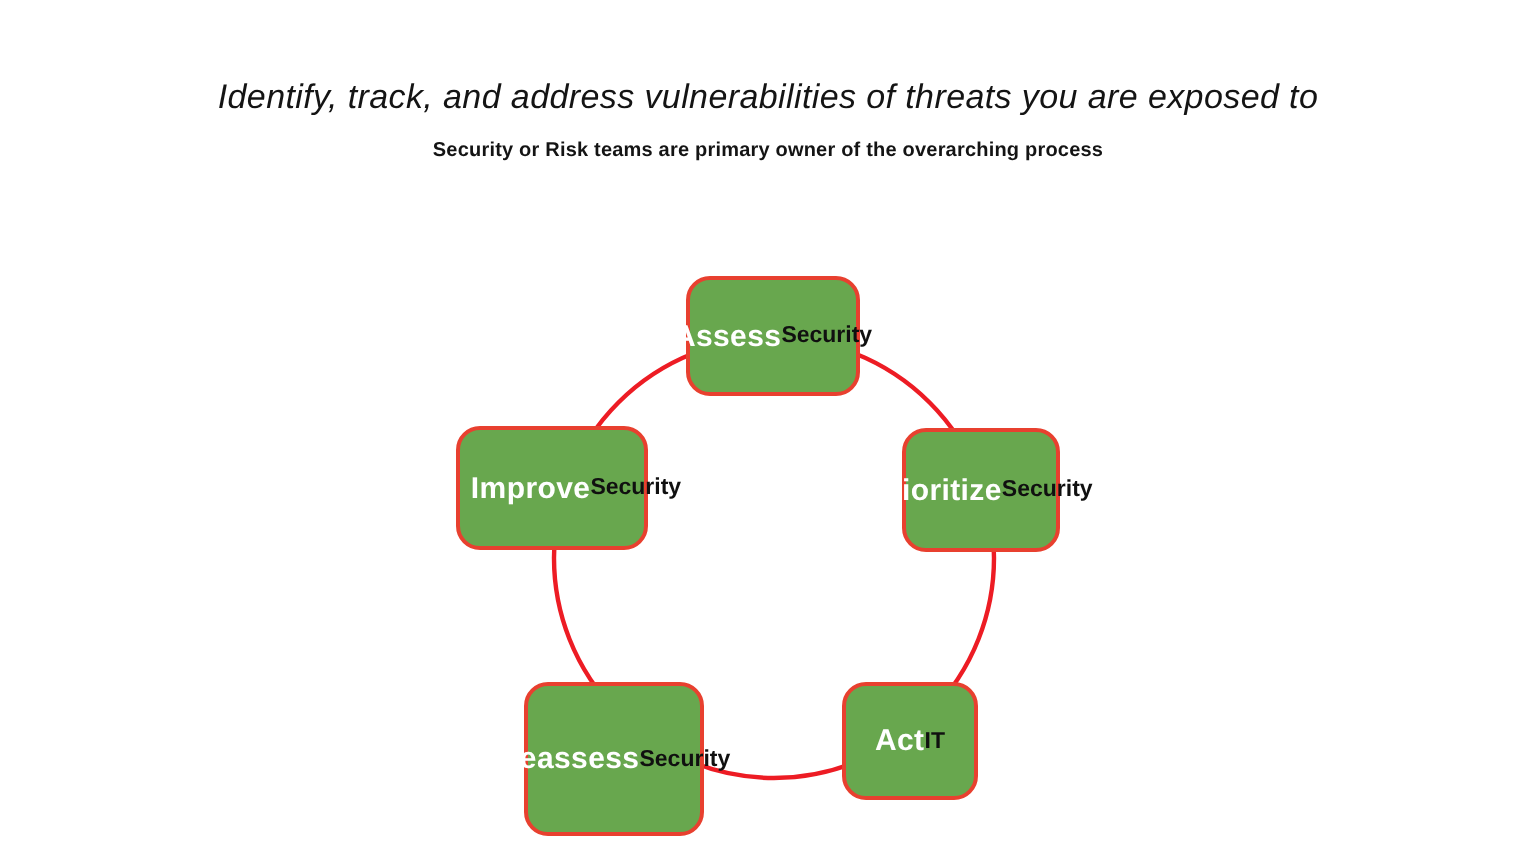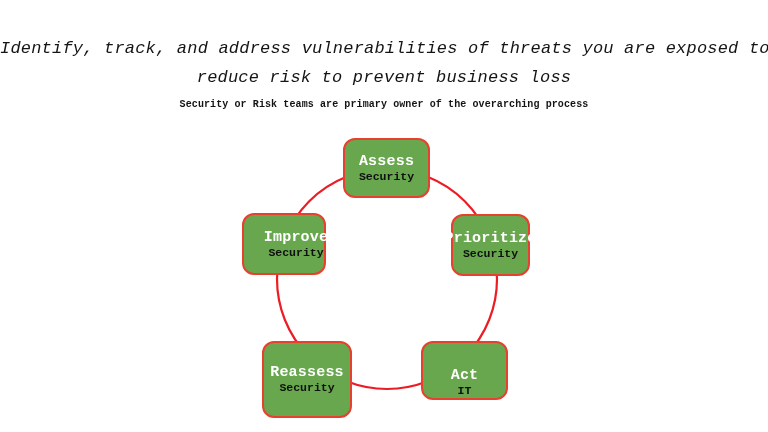--- a/index.html
+++ b/index.html
@@ -6,21 +6,21 @@
     margin: 0;
     padding: 0;
     background: #ffffff;
   }
   .canvas {
     position: relative;
     width: 768px;
     height: 432px;
     background: #ffffff;
     overflow: hidden;
-    font-family: Liberation Mono, monospace;
+    font-family: Liberation Sans, sans-serif;
     border-radius: 30px;
   }
   .header {
     position: absolute;
     top: 34px;
     left: 0;
     width: 768px;
     text-align: center;
     color: #141414;
   }
@@ -48,52 +48,51 @@
     width: 768px;
     height: 432px;
   }
   .node {
     position: absolute;
     background: #68a74e;
     border: 2px solid #e8402f;
     border-radius: 12px;
     box-sizing: border-box;
     display: flex;
-    flex-direction: column;
+    flex-direction: row;
     align-items: center;
     justify-content: center;
     text-align: center;
   }
   .node-label {
     color: #ffffff;
     font-weight: 700;
     font-size: 15px;
     line-height: 17px;
     letter-spacing: 0.2px;
   }
   .node-sublabel {
     color: #101010;
     font-weight: 700;
     font-size: 11.5px;
     line-height: 14px;
   }
   .node--assess     { left: 343px; top: 138px; width: 87px; height: 60px; }
   .node--prioritize { left: 451px; top: 214px; width: 79px; height: 62px; }
-  .node--act        { left: 421px; top: 341px; width: 87px; height: 59px; justify-content: flex-end; }
+  .node--act        { left: 421px; top: 341px; width: 68px; height: 59px; }
   .node--reassess   { left: 262px; top: 341px; width: 90px; height: 77px; }
-  .node--improve    { left: 242px; top: 213px; width: 84px; height: 62px; padding-left: 24px; }
+  .node--improve    { left: 228px; top: 213px; width: 96px; height: 62px; padding-left: 24px; }
 </style>
 </head>
 <body>
 
 <div class="canvas">
 
   <div class="header">
     <div class="h-line h-italic">Identify, track, and address vulnerabilities of threats you are exposed to</div>
-    <div class="h-line h-italic">reduce risk to prevent business loss</div>
     <div class="h-line h-bold">Security or Risk teams are primary owner of the overarching process</div>
   </div>
 
   <svg class="cycle-svg" viewBox="0 0 768 432" xmlns="http://www.w3.org/2000/svg" aria-hidden="true">
     <circle cx="387" cy="279" r="110" fill="none" stroke="#ed1c24" stroke-width="2.2"></circle>
   </svg>
 
   <div class="node node--assess">
     <div class="node-label">Assess</div>
     <div class="node-sublabel">Security</div>

